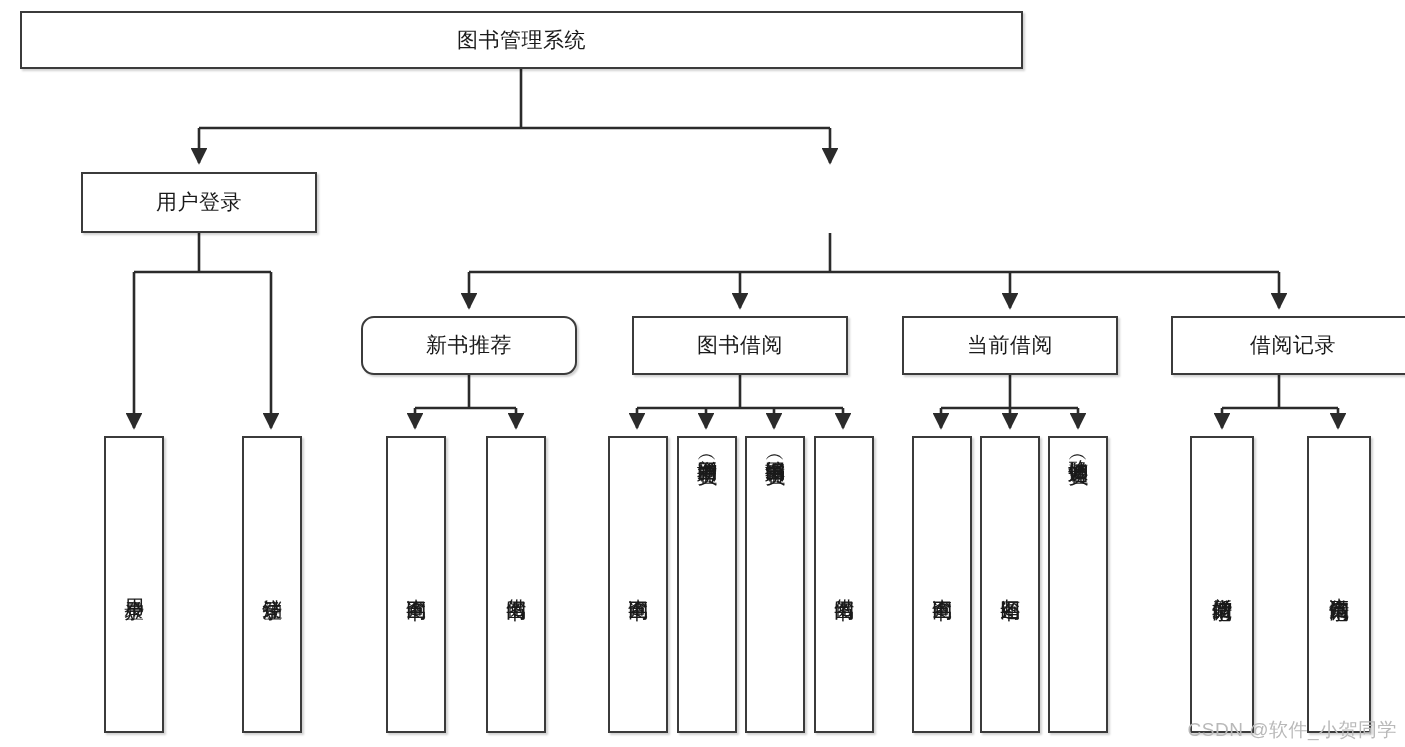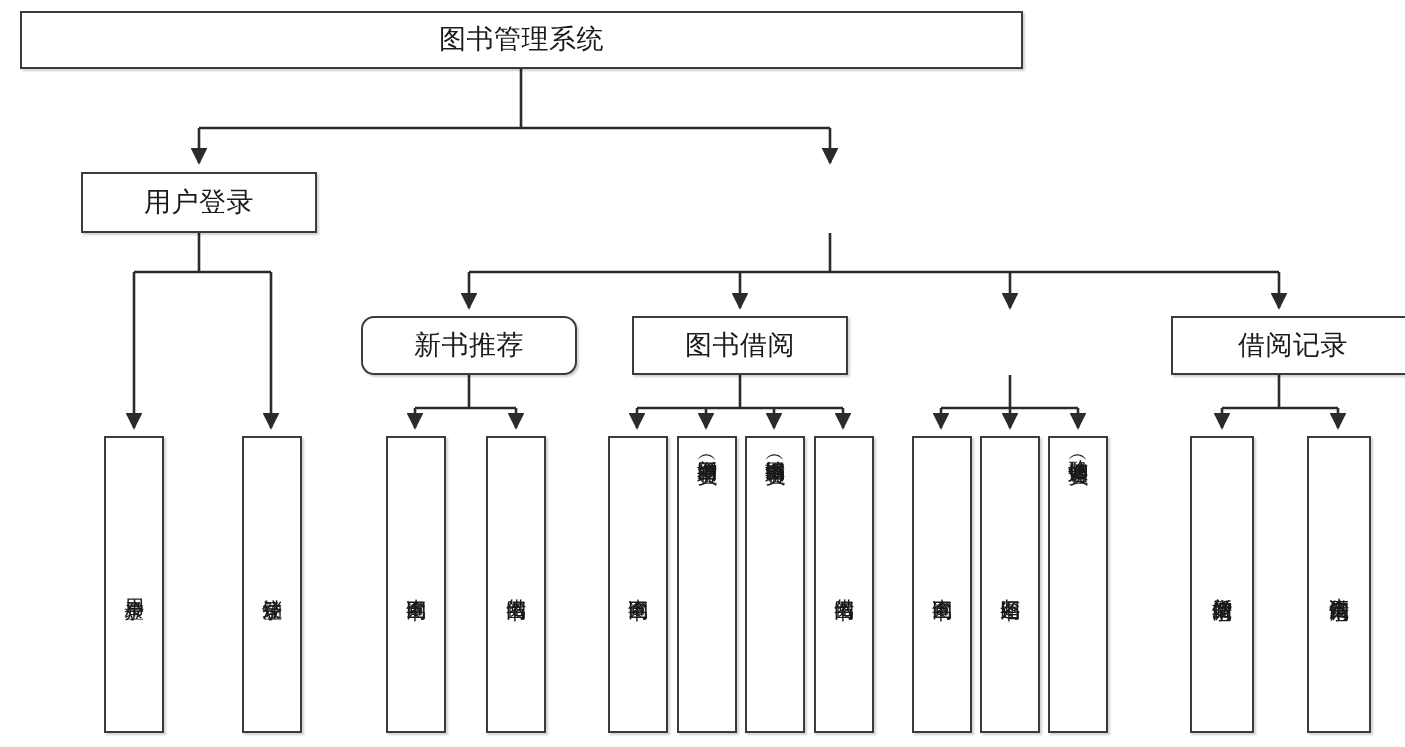--- a/index.html
+++ b/index.html
@@ -27,21 +27,21 @@
     box-sizing: border-box;
     background: #ffffff;
     border: 2px solid #3b3b3b;
     box-shadow: 2px 2px 2px rgba(0,0,0,0.18);
     display: flex;
     align-items: center;
     justify-content: center;
     color: #1a1a1a;
   }
   .node .label {
-    font-size: 27px;
+    font-size: 21px;
     line-height: 1.25;
     letter-spacing: 0.5px;
     white-space: nowrap;
   }
   
   .node.vertical {
     align-items: flex-start;
     justify-content: center;
     padding-top: 6px;
   }
@@ -131,20 +131,23 @@
   <div class="node" style="left:81px; top:172px; width:236px; height:61px;">
     <span class="label">用户登录</span>
   </div>
 
   <div class="node" style="left:361px; top:316px; width:216px; height:59px;border-radius:13px;">
     <span class="label">新书推荐</span>
   </div>
   <div class="node" style="left:632px; top:316px; width:216px; height:59px;text-align:right;">
     <span class="label">图书借阅</span>
   </div>
+  <div class="node" style="left:902px; top:316px; width:216px; height:59px;">
+    <span class="label">当前借阅</span>
+  </div>
   <div class="node" style="left:1171px; top:316px; width:244px; height:59px;">
     <span class="label">借阅记录</span>
   </div>
 
   <div class="node vertical vmid" style="left:104px; top:436px; width:60px; height:297px;">
     <span class="label">用户登录</span>
   </div>
   <div class="node vertical vmid" style="left:242px; top:436px; width:60px; height:297px;">
     <span class="label">注销登录</span>
   </div>
@@ -179,14 +182,15 @@
     <span class="label">确认归还（管理员）</span>
   </div>
 
   <div class="node vertical vmid" style="left:1190px; top:436px; width:64px; height:297px;">
     <span class="label">新增借阅记录</span>
   </div>
   <div class="node vertical vmid" style="left:1307px; top:436px; width:64px; height:297px;">
     <span class="label">查询借阅记录</span>
   </div>
 
+  <div class="watermark">CSDN @软件_小贺同学</div>
 
 </div>
 
 </body></html>

